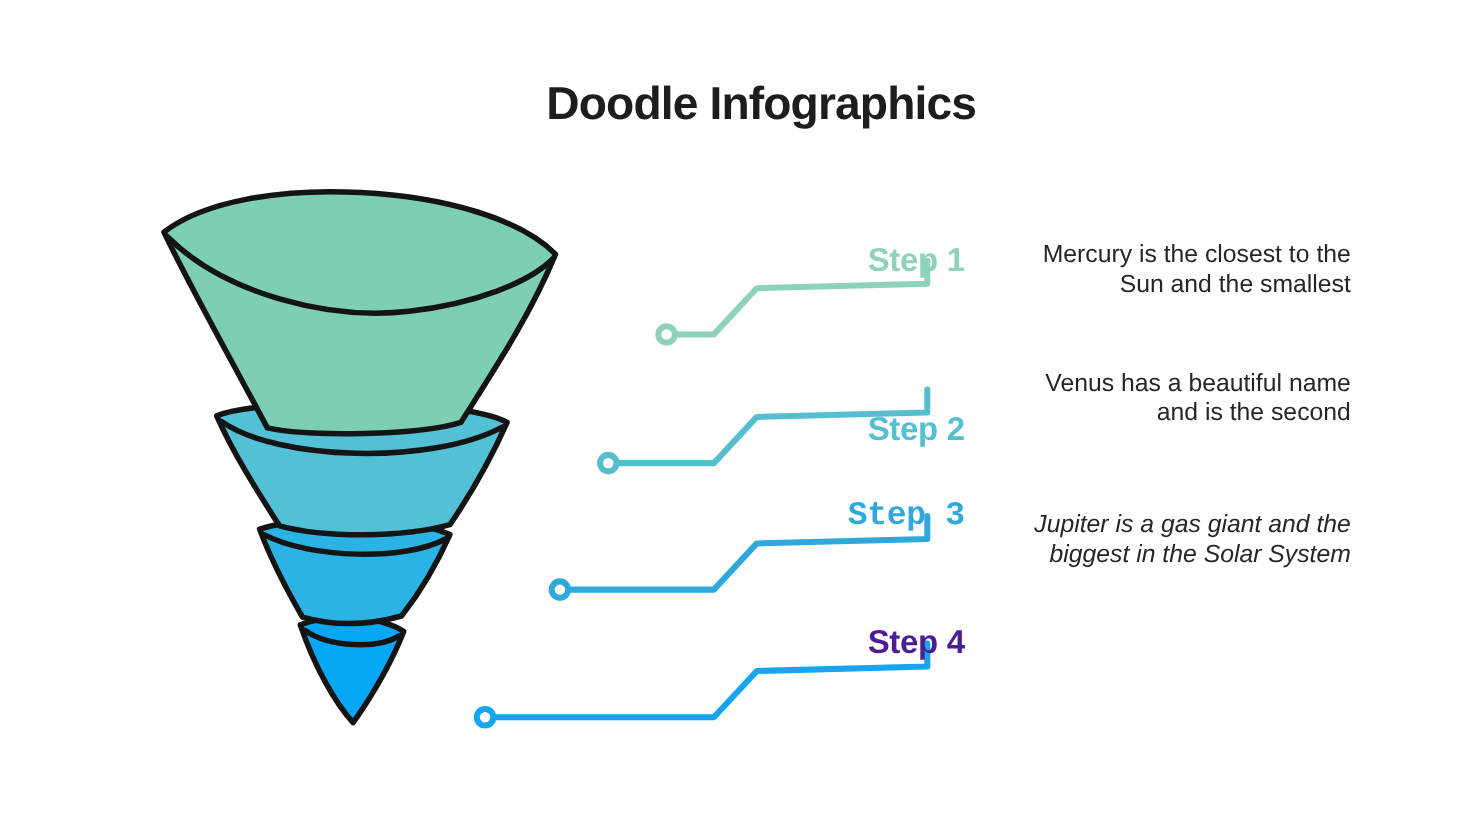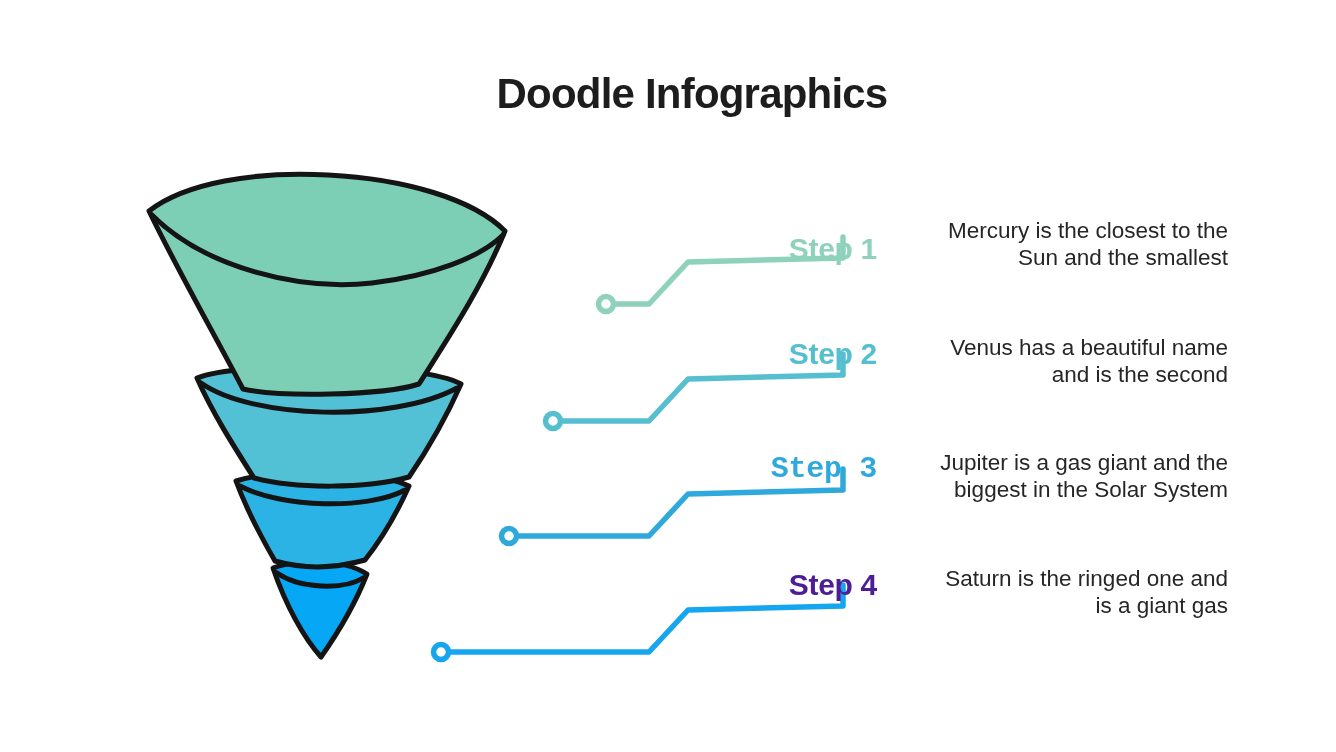--- a/index.html
+++ b/index.html
@@ -39,22 +39,22 @@
   .step-desc{
     position:absolute;
     right:156px;
     width:360px;
     text-align:right;
     font-size:22.5px;
     line-height:27px;
     color:#262626;
     white-space:pre-line;
   }
-  .lbl-1{top:222px;margin-top:12px;} .lbl-2{top:339px;} .lbl-3{top:454px;font-family:Liberation Mono, monospace;} .lbl-4{top:570px;}
-  .dsc-1{top:217px;} .dsc-2{top:334px;} .dsc-3{top:449px;} .dsc-4{top:565px;}
+  .lbl-1{top:222px;} .lbl-2{top:339px;} .lbl-3{top:454px;font-family:Liberation Mono, monospace;} .lbl-4{top:570px;}
+  .dsc-1{top:217px;} .dsc-2{top:334px;} .dsc-3{top:463px;font-style:italic;} .dsc-4{top:565px;}
 </style>
 </head>
 <body>
 
 <div class="stage">
 
   <h1 class="title">Doodle Infographics</h1>
 
   <svg class="diagram-svg" viewBox="0 0 1336 752">
 
@@ -88,26 +88,24 @@
       <circle cx="509" cy="536" r="7.5" fill="#ffffff"></circle>
     </g>
 
     <g fill="none" stroke-width="5.5" stroke-linecap="round" stroke-linejoin="round" stroke="#16A5EF">
       <path d="M 450 652 L 649 652 L 688 610 L 843 606 L 843 585"></path>
       <circle cx="441" cy="652" r="7.5" fill="#ffffff"></circle>
     </g>
   </svg>
 
   <div class="step-label lbl-1" style="color: rgb(143, 210, 187);">Step 1</div>
-  <div class="step-label lbl-2" style="color: rgb(86, 191, 207);">Step 2</div>
+  <div class="step-label lbl-2" style="color: rgb(86, 191, 207); margin-top: 37px;">Step 2</div>
   <div class="step-label lbl-3" style="color: rgb(47, 169, 220);">Step 3</div>
   <div class="step-label lbl-4" style="color: #4c1d95;">Step 4</div>
 
   <div class="step-desc dsc-2">Venus has a beautiful name
 and is the second</div>
   <div class="step-desc dsc-1">Mercury is the closest to the
 Sun and the smallest</div>
   <div class="step-desc dsc-3">Jupiter is a gas giant and the
 biggest in the Solar System</div>
-  <div class="step-desc dsc-4">Saturn is the ringed one and
-is a giant gas</div>
 
 </div>
 
 </body></html>

